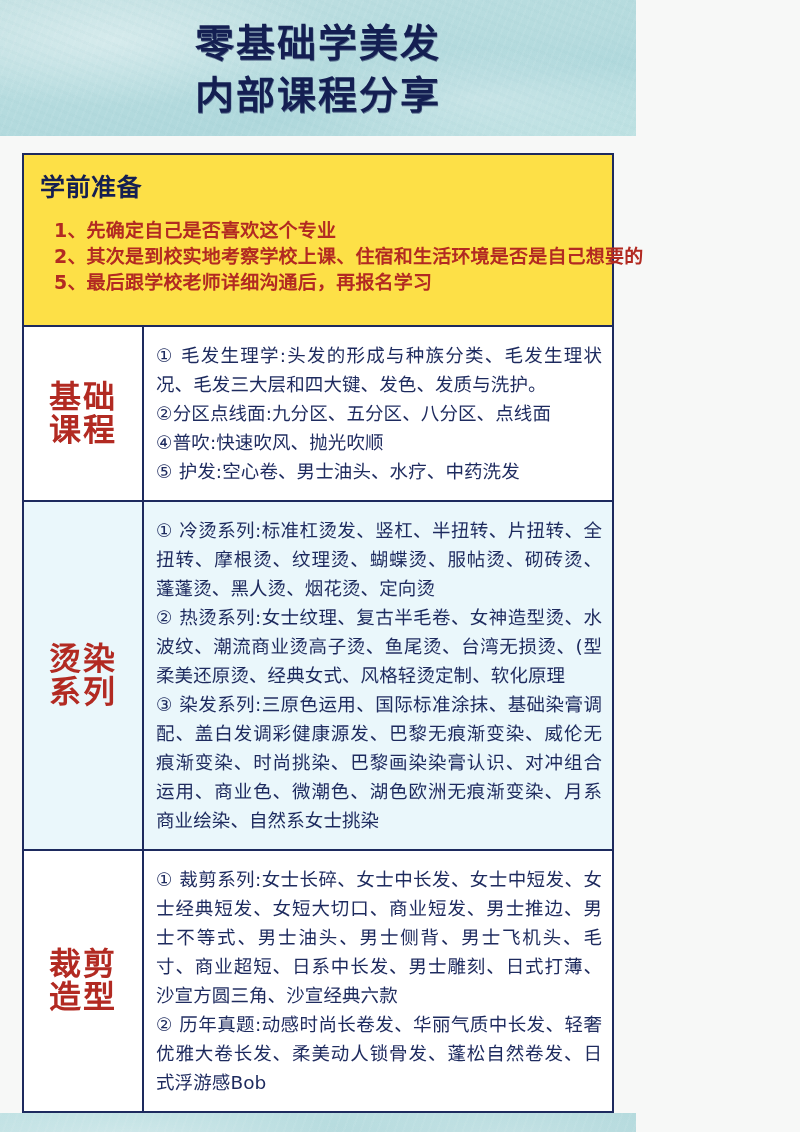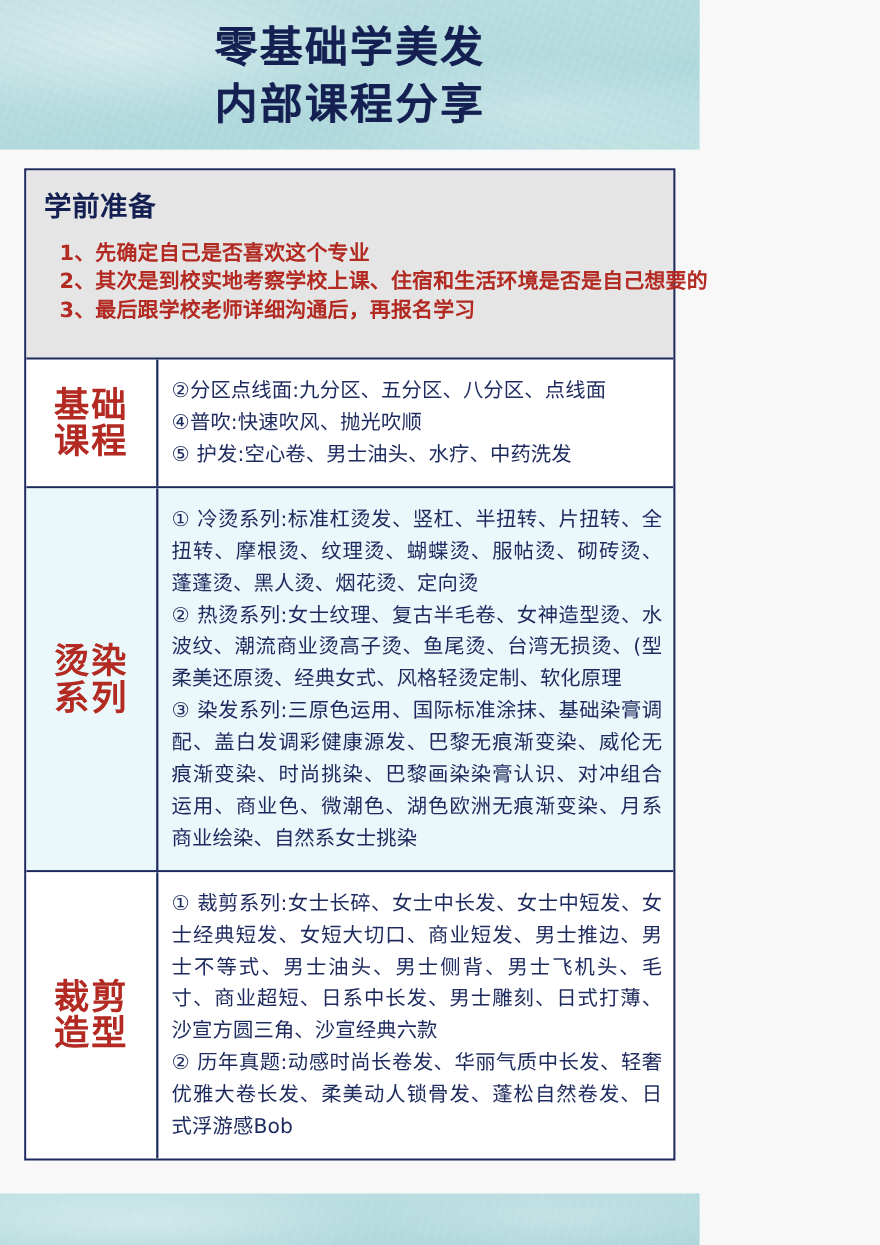--- a/index.html
+++ b/index.html
@@ -78,21 +78,21 @@
 
   .table {
     width: 100%;
     border: 2px solid #1d2a5e;
     box-sizing: border-box;
     background: #ffffff;
   }
 
   
   .table-head {
-    background: #e5e5e5;
+    background: #fde047;
     border-bottom: 2px solid #1d2a5e;
     padding: 18px 16px 16px 16px;
     box-sizing: border-box;
   }
   .head-title {
     font-family: "DejaVu Sans", "Liberation Sans", sans-serif;
     font-weight: bold;
     font-size: 25px;
     line-height: 30px;
     color: #141f52;
@@ -195,30 +195,31 @@
   </div>
 
   <div class="body-area">
     <div class="table">
 
       <div class="table-head">
         <div class="head-title">学前准备</div>
         <ul class="head-list">
           <li>1、先确定自己是否喜欢这个专业</li>
           <li>2、其次是到校实地考察学校上课、住宿和生活环境是否是自己想要的</li>
-          <li>3、最后跟学校老师详细沟通后，再报名学习</li>
+          <li>5、最后跟学校老师详细沟通后，再报名学习</li>
         </ul>
       </div>
 
       <div class="row plain">
         <div class="row-label">
           <span>基础</span>
           <span>课程</span>
         </div>
         <div class="row-content">
+          <p>① 毛发生理学:头发的形成与种族分类、毛发生理状况、毛发三大层和四大键、发色、发质与洗护。</p>
           <p>②分区点线面:九分区、五分区、八分区、点线面</p>
           <p>④普吹:快速吹风、抛光吹顺</p>
           <p>⑤ 护发:空心卷、男士油头、水疗、中药洗发</p>
         </div>
       </div>
 
       <div class="row alt">
         <div class="row-label">
           <span>烫染</span>
           <span>系列</span>

